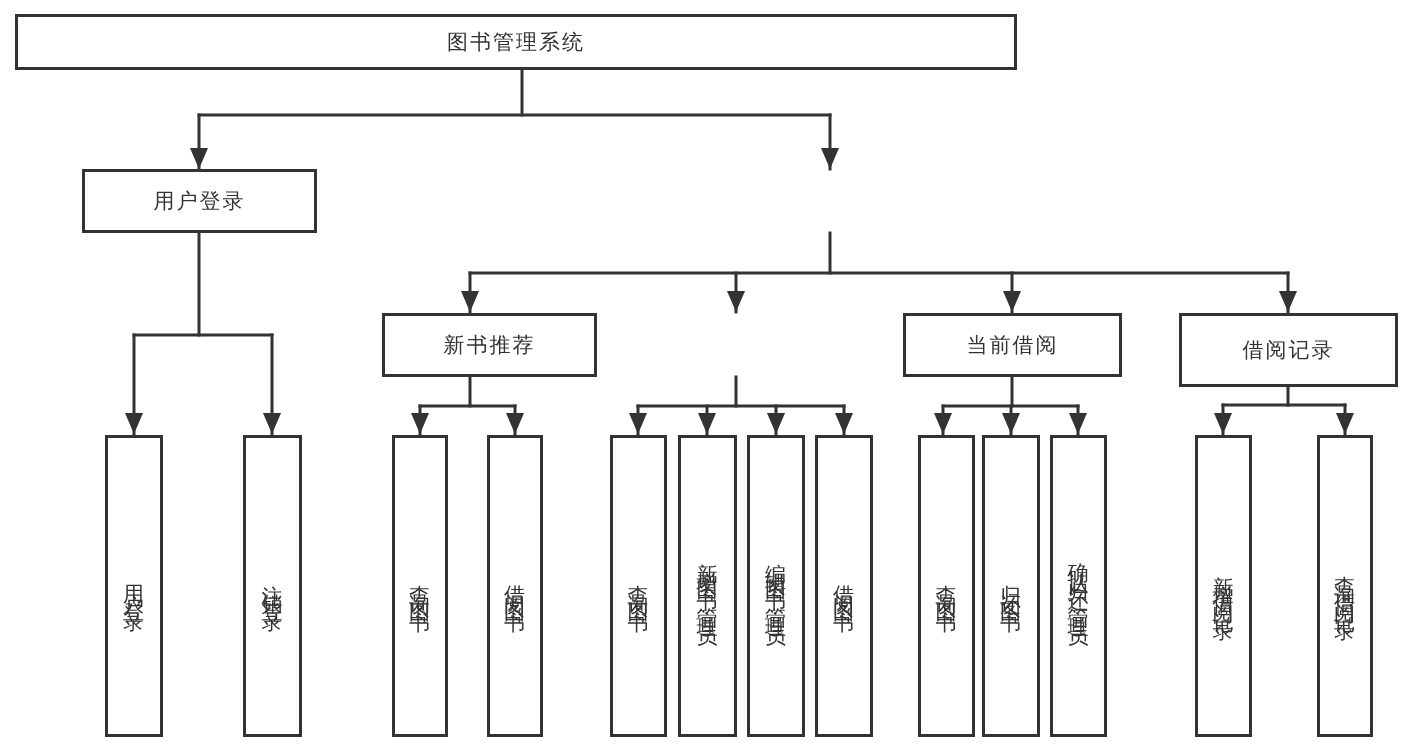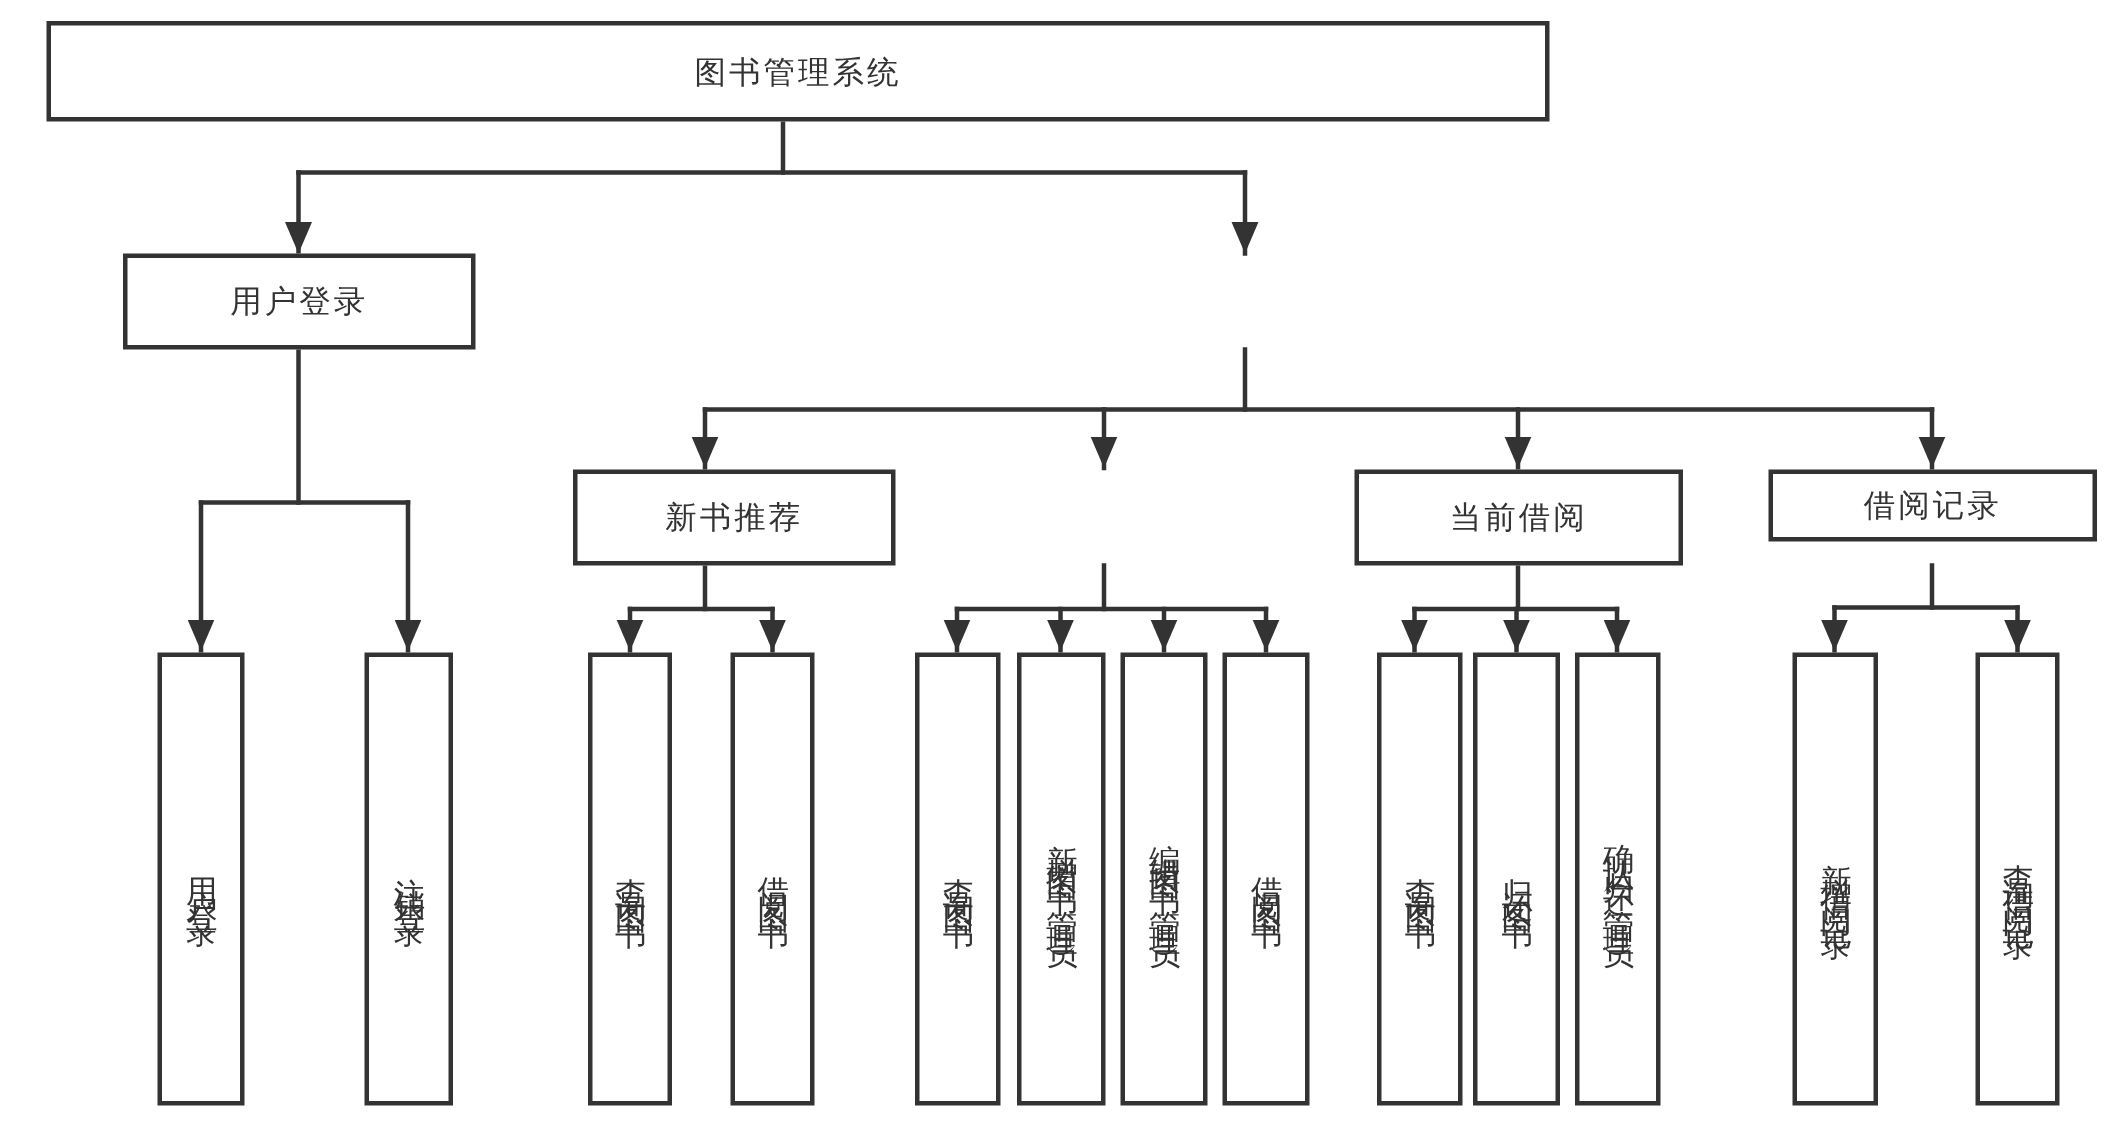--- a/index.html
+++ b/index.html
@@ -99,35 +99,35 @@
       <path d="M1011 406 V434" marker-end="url(#arw)"></path>
       <path d="M1078 406 V434" marker-end="url(#arw)"></path>
 
       <path d="M1288 377 V405"></path>
       <path d="M1223 405 H1345"></path>
       <path d="M1223 405 V434" marker-end="url(#arw)"></path>
       <path d="M1345 405 V434" marker-end="url(#arw)"></path>
     </g>
   </svg>
 
-  <div class="box" style="left:31px;top:14px;width:1002px;height:67px">
+  <div class="box" style="left:15px;top:14px;width:1002px;height:56px">
     <span class="hlabel">图书管理系统</span>
   </div>
 
   <div class="box" style="left:82px;top:169px;width:235px;height:64px">
     <span class="hlabel">用户登录</span>
   </div>
 
   <div class="box" style="left:382px;top:313px;width:215px;height:64px">
     <span class="hlabel">新书推荐</span>
   </div>
   <div class="box" style="left:903px;top:313px;width:219px;height:64px">
     <span class="hlabel">当前借阅</span>
   </div>
-  <div class="box" style="left:1179px;top:313px;width:219px;height:48px">
+  <div class="box" style="left:1179px;top:313px;width:219px;height:74px">
     <span class="hlabel">借阅记录</span>
   </div>
 
   <div class="box leaf" style="left:105px;top:435px;width:58px;height:302px">
     <span class="vlabel">用户登录</span>
   </div>
   <div class="box leaf" style="left:243px;top:435px;width:59px;height:302px">
     <span class="vlabel">注销登录</span>
   </div>
 

